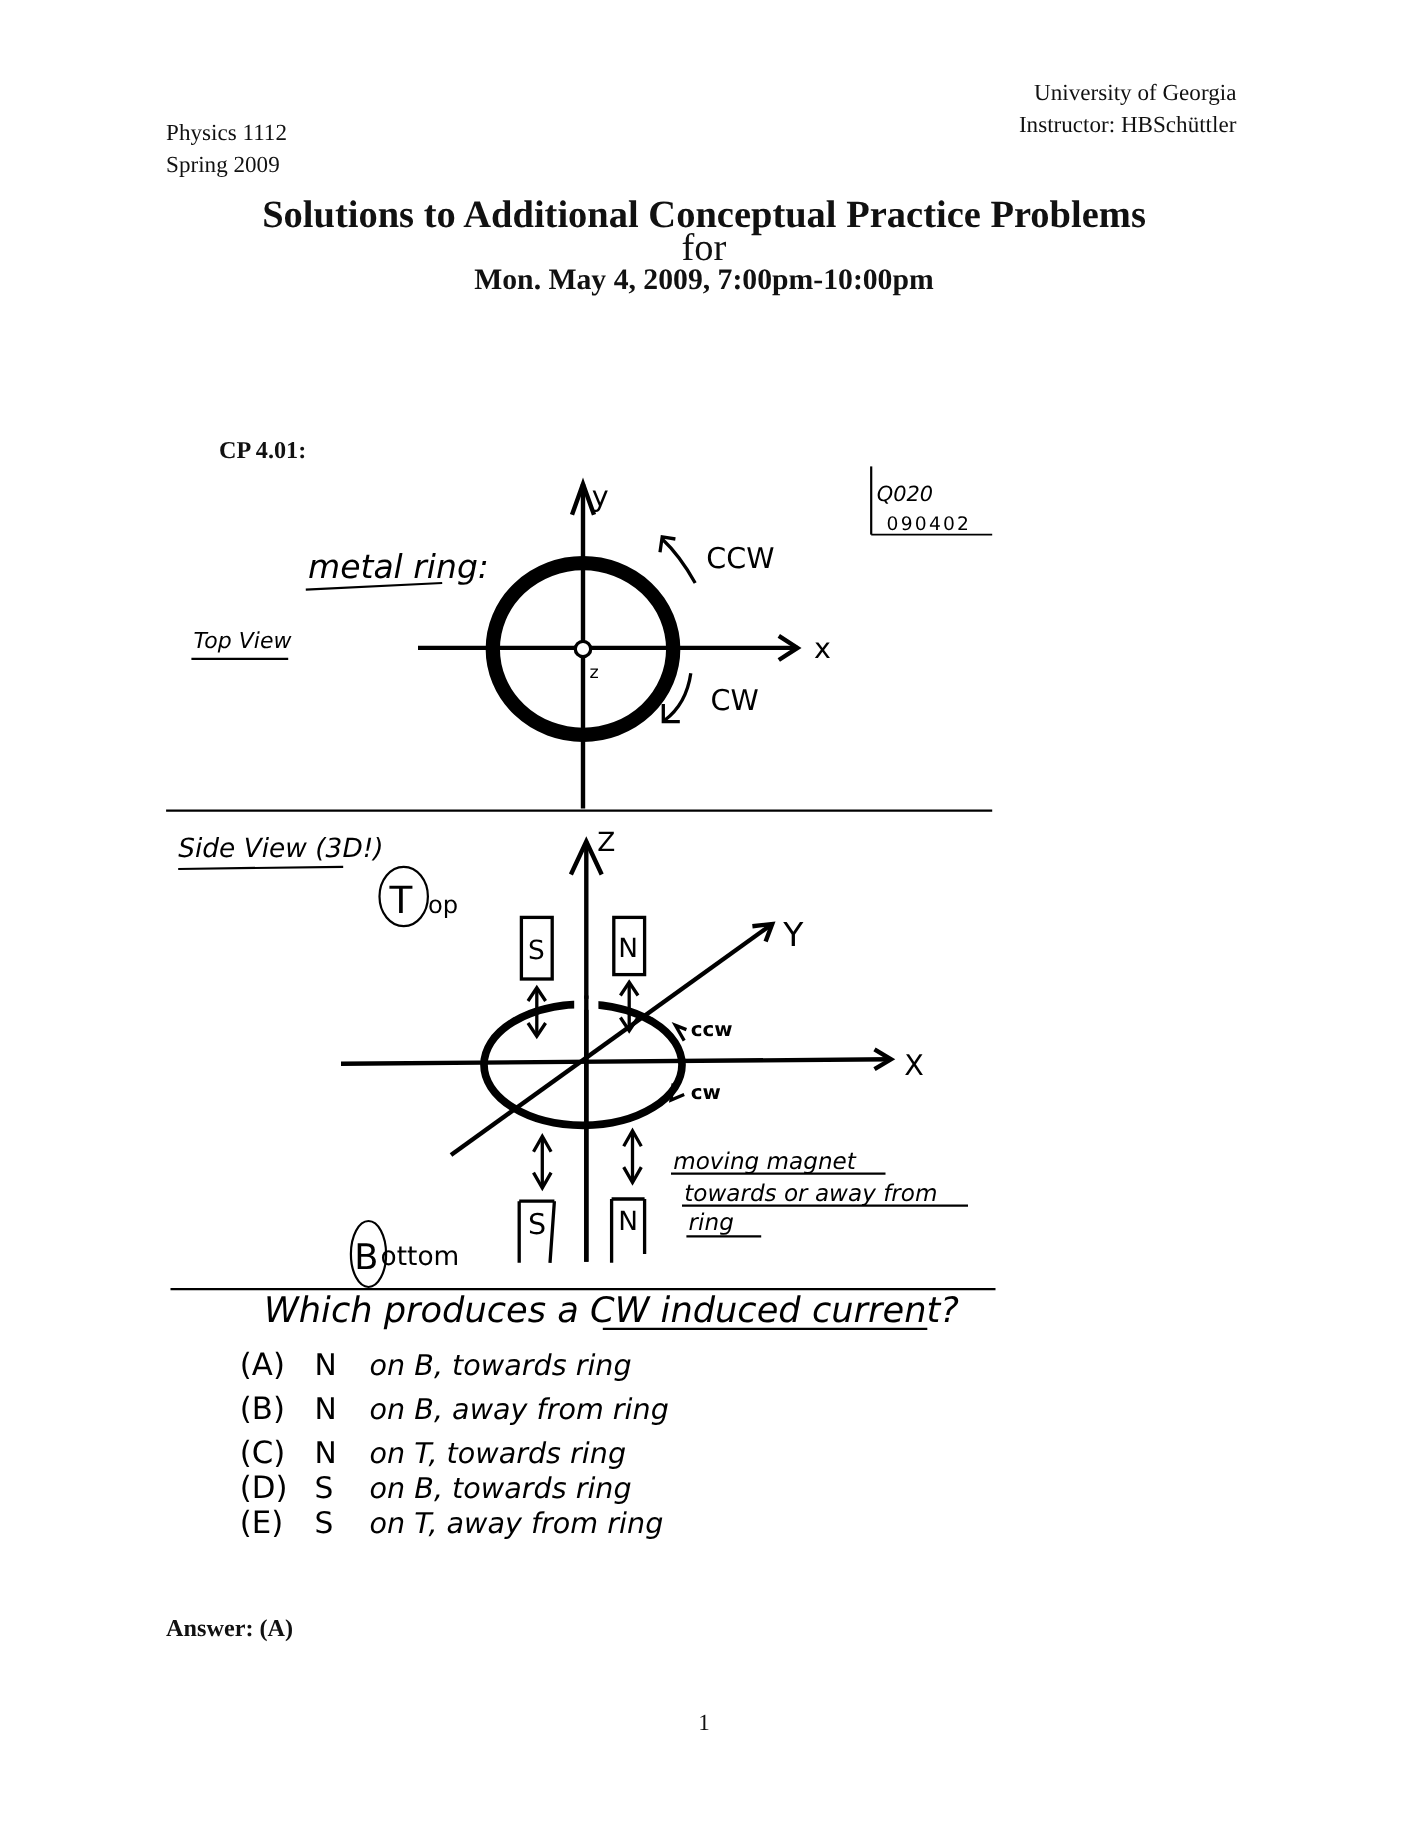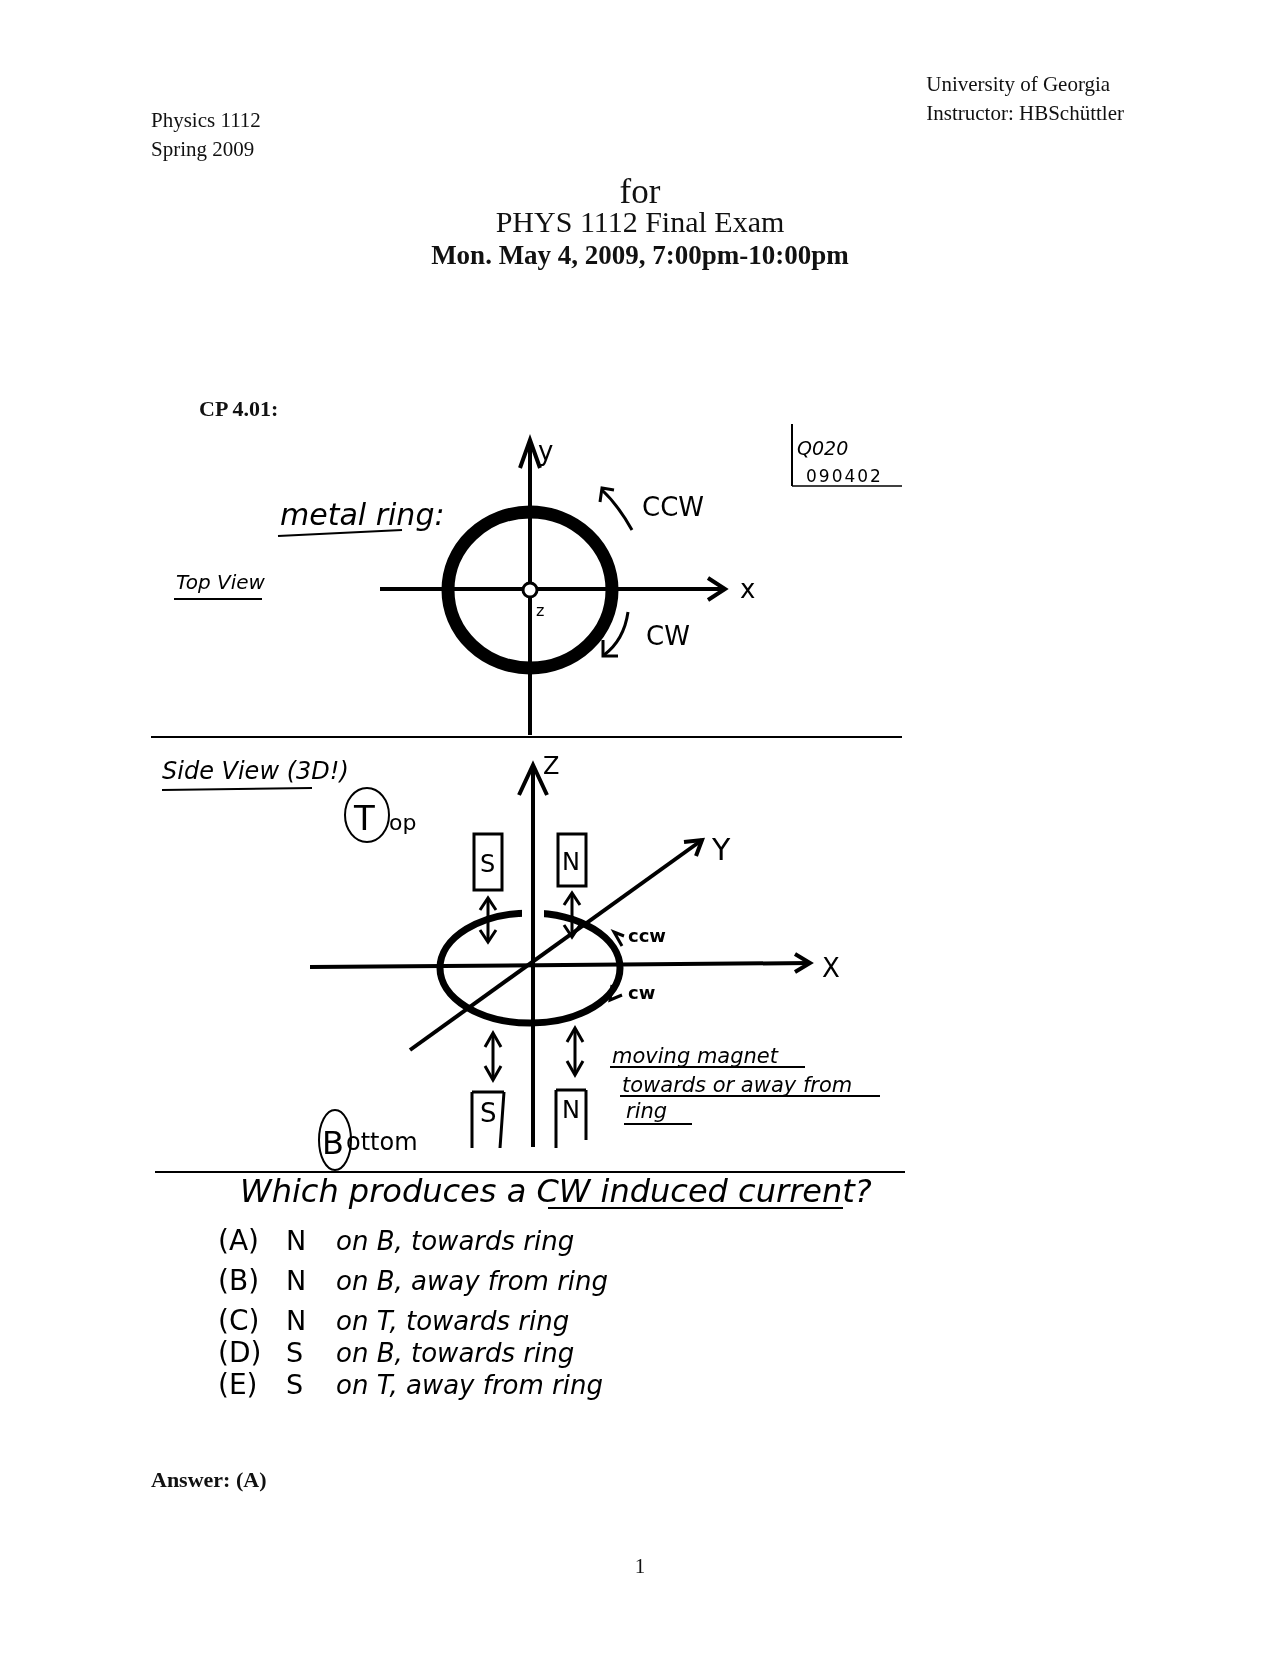--- a/index.html
+++ b/index.html
@@ -1,20 +1,20 @@
 <!DOCTYPE html>
 <html><head>
 <meta charset="utf-8">
 <style>
   html, body { margin:0; padding:0; background:#fff; }
   body { width:1280px; height:1656px; position:relative; overflow:hidden;
          font-family:"DejaVu Serif","Liberation Serif",serif; color:#111; }
   .hdr { position:absolute; font-family:"Liberation Serif",serif; font-size:21px; line-height:29px; }
   .hdr-left { left:151px; top:70px;margin-top:36px; }
-  .hdr-right { right:156px; top:70px; }
+  .hdr-right { right:156px; top:70px; text-align:right; }
   .title-block { position:absolute; left:0; width:1280px; top:178px; text-align:center;
                  font-family:"Liberation Serif",serif; }
   .t1 { font-size:35px; font-weight:bold; line-height:33px; }
   .t2 { font-size:35px; line-height:27px; }
   .t3 { font-size:30px; line-height:34px; }
   .t4 { font-size:27px; font-weight:bold; line-height:32px; }
   .cp { position:absolute; left:151px; top:396px; font-family:"Liberation Serif",serif;
         font-weight:bold; font-size:22px;margin-left:48px; }
   .answer { position:absolute; left:151px; top:1467px; font-family:"Liberation Serif",serif;
             font-weight:bold; font-size:22px;text-align:right; }
@@ -29,22 +29,22 @@
 <div class="hdr hdr-left">
   <div>Physics 1112</div>
   <div>Spring 2009</div>
 </div>
 <div class="hdr hdr-right">
   <div>University of Georgia</div>
   <div>Instructor: HBSchüttler</div>
 </div>
 
 <div class="title-block">
+  <div class="t1">Solutions to Additional Conceptual Practice Problems</div>
   <div class="t2">for</div>
-  <div class="t3">PHYS 1112 Final Exam</div>
   <div class="t4">Mon.  May 4, 2009, 7:00pm-10:00pm</div>
 </div>
 
 <div class="cp">CP 4.01:</div>
 
 <svg class="fig" width="1280" height="1656" viewBox="0 0 1280 1656">
 
   <g>
     <line x1="792" y1="424" x2="792" y2="486" stroke="#000" stroke-width="2"></line>
     <line x1="792" y1="486" x2="902" y2="486" stroke="#000" stroke-width="1.5"></line>

